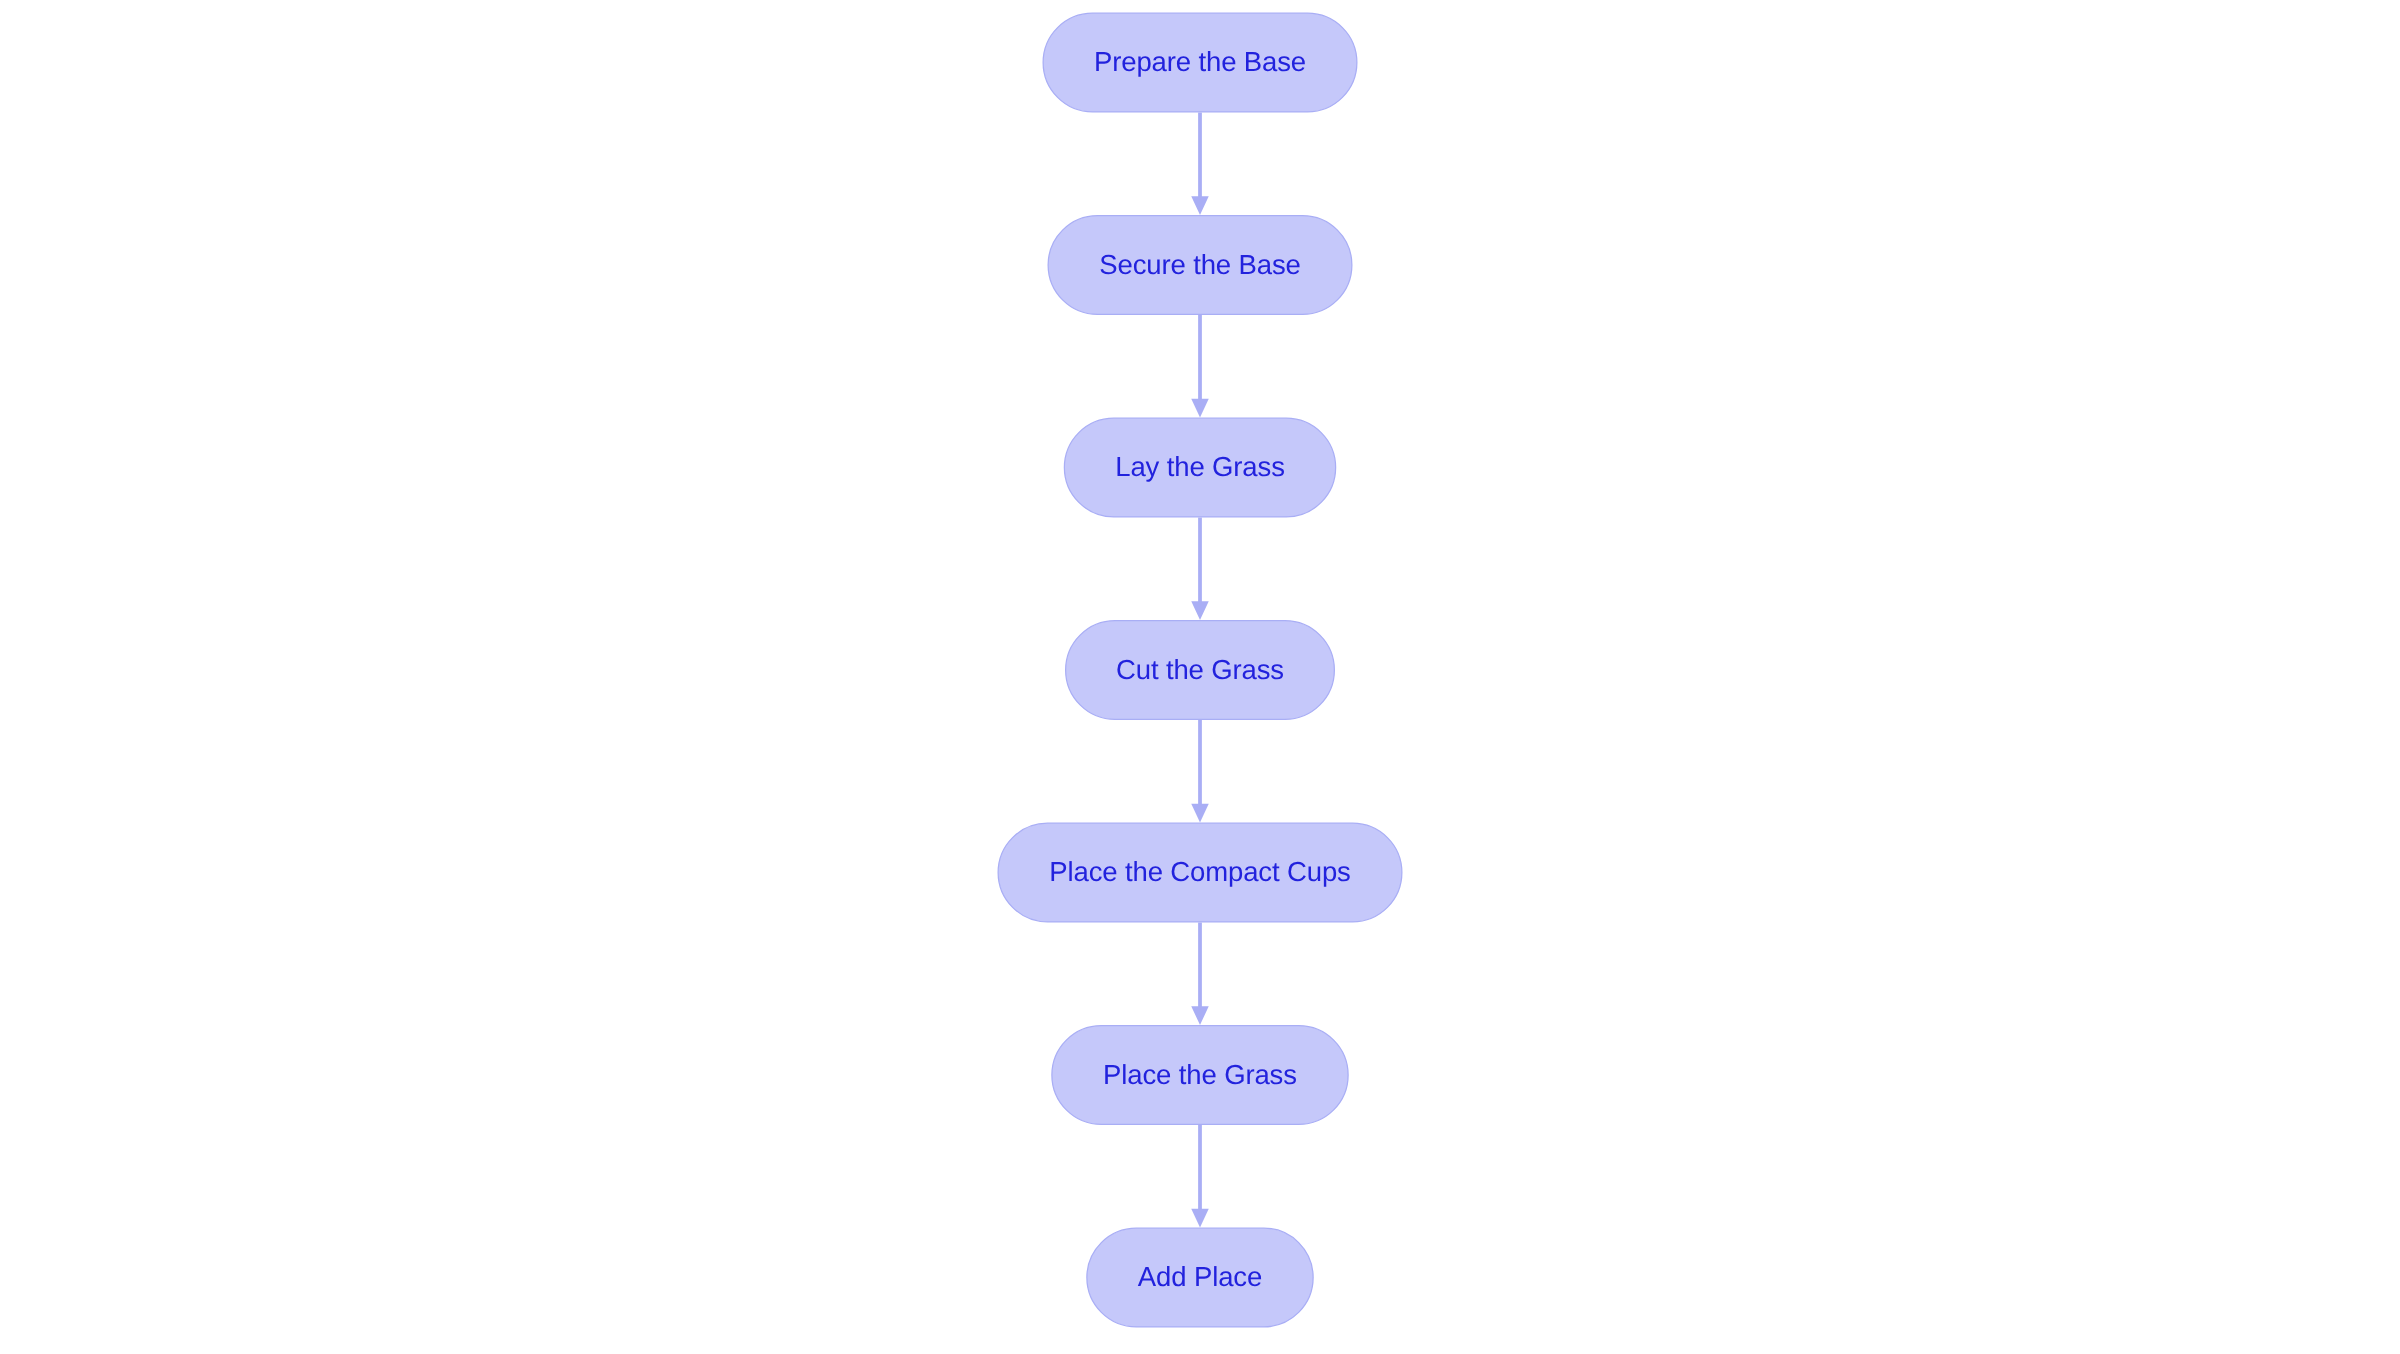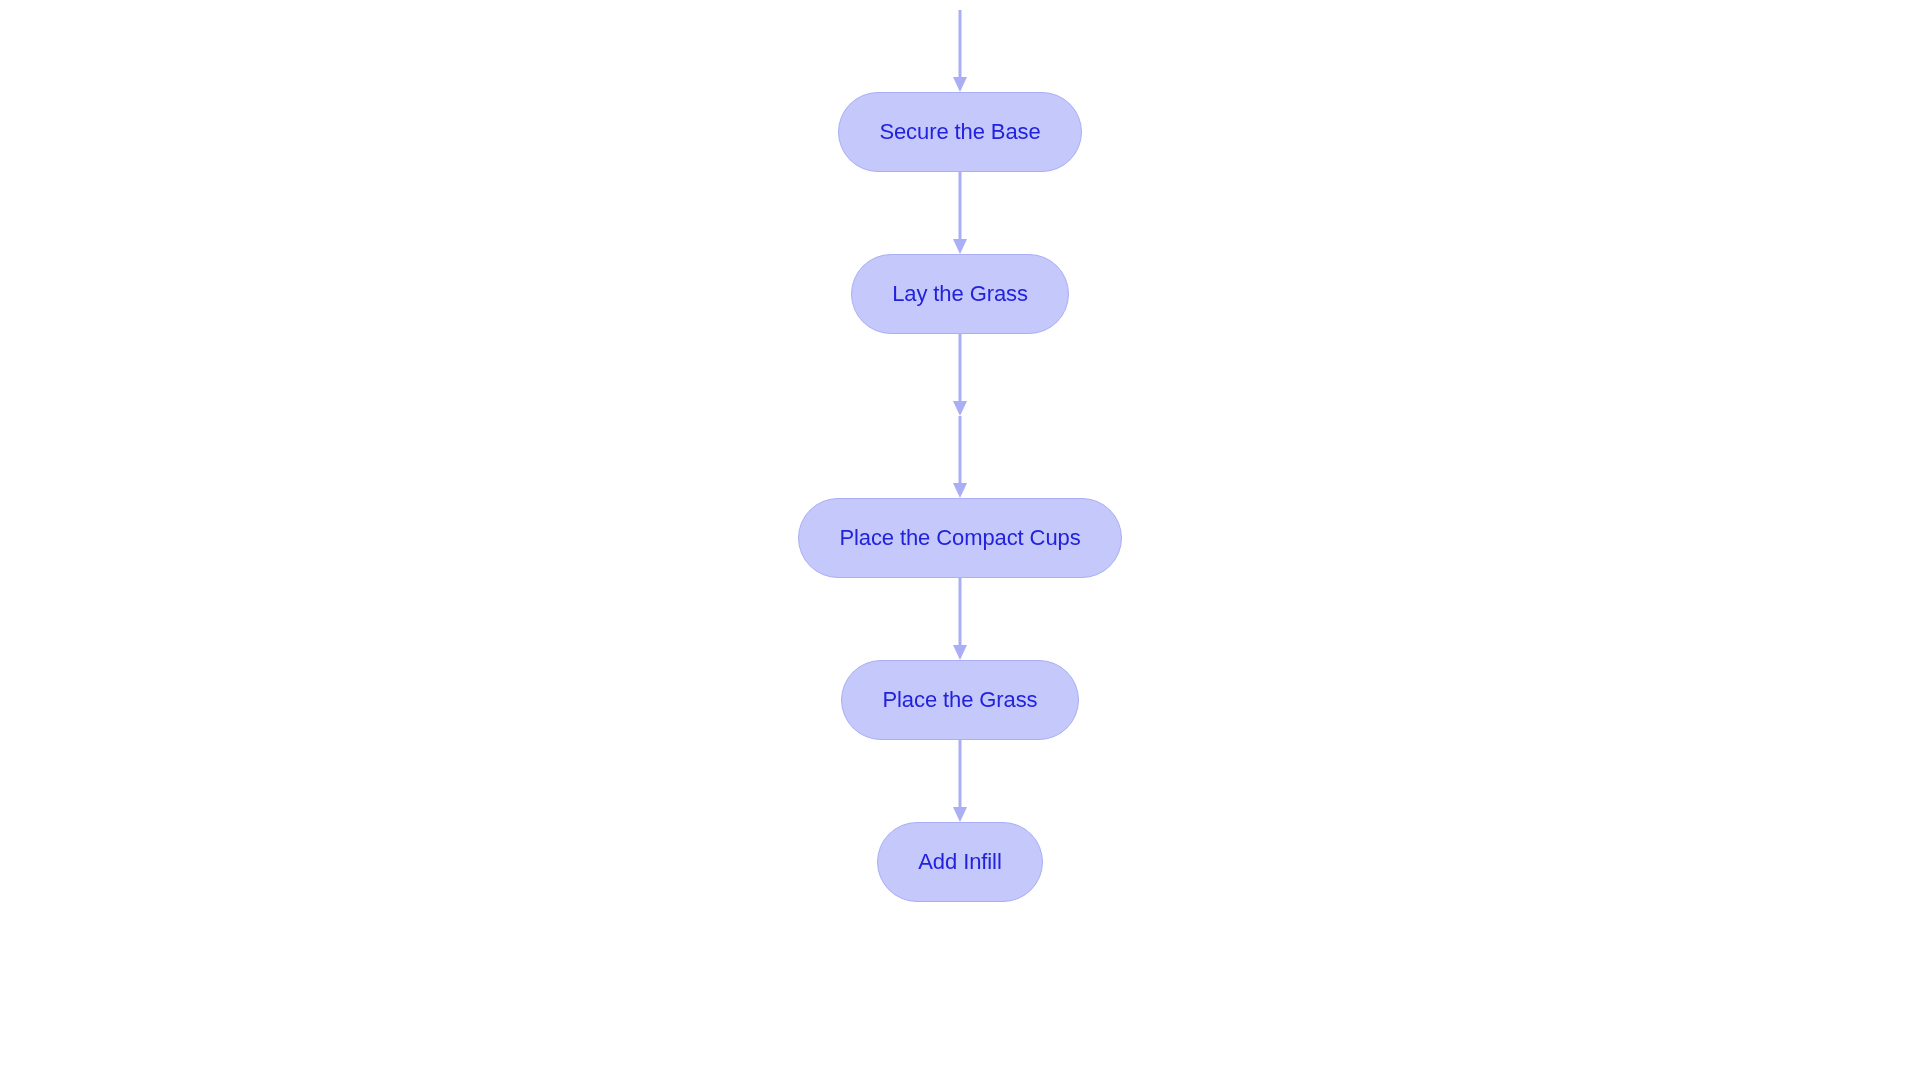--- a/index.html
+++ b/index.html
@@ -76,20 +76,23 @@
 
   .top-spacer { flex: 0 0 auto; height: 10px; }
 </style>
 </head>
 <body>
 
 <div id="flowchart">
 
   <div class="top-spacer"></div>
 
+  <div class="node">
+    <span class="node-label">Prepare the Base</span>
+  </div>
 
   <div class="connector">
     <div class="stem"></div>
     <div class="head"></div>
   </div>
 
   <div class="node">
     <span class="node-label">Secure the Base</span>
   </div>
 
@@ -100,20 +103,23 @@
 
   <div class="node">
     <span class="node-label">Lay the Grass</span>
   </div>
 
   <div class="connector">
     <div class="stem"></div>
     <div class="head"></div>
   </div>
 
+  <div class="node">
+    <span class="node-label">Cut the Grass</span>
+  </div>
 
   <div class="connector">
     <div class="stem"></div>
     <div class="head"></div>
   </div>
 
   <div class="node">
     <span class="node-label">Place the Compact Cups</span>
   </div>
 
@@ -125,16 +131,16 @@
   <div class="node">
     <span class="node-label">Place the Grass</span>
   </div>
 
   <div class="connector">
     <div class="stem"></div>
     <div class="head"></div>
   </div>
 
   <div class="node">
-    <span class="node-label">Add Infill</span>
+    <span class="node-label">Add Place</span>
   </div>
 
 </div>
 
 </body></html>

